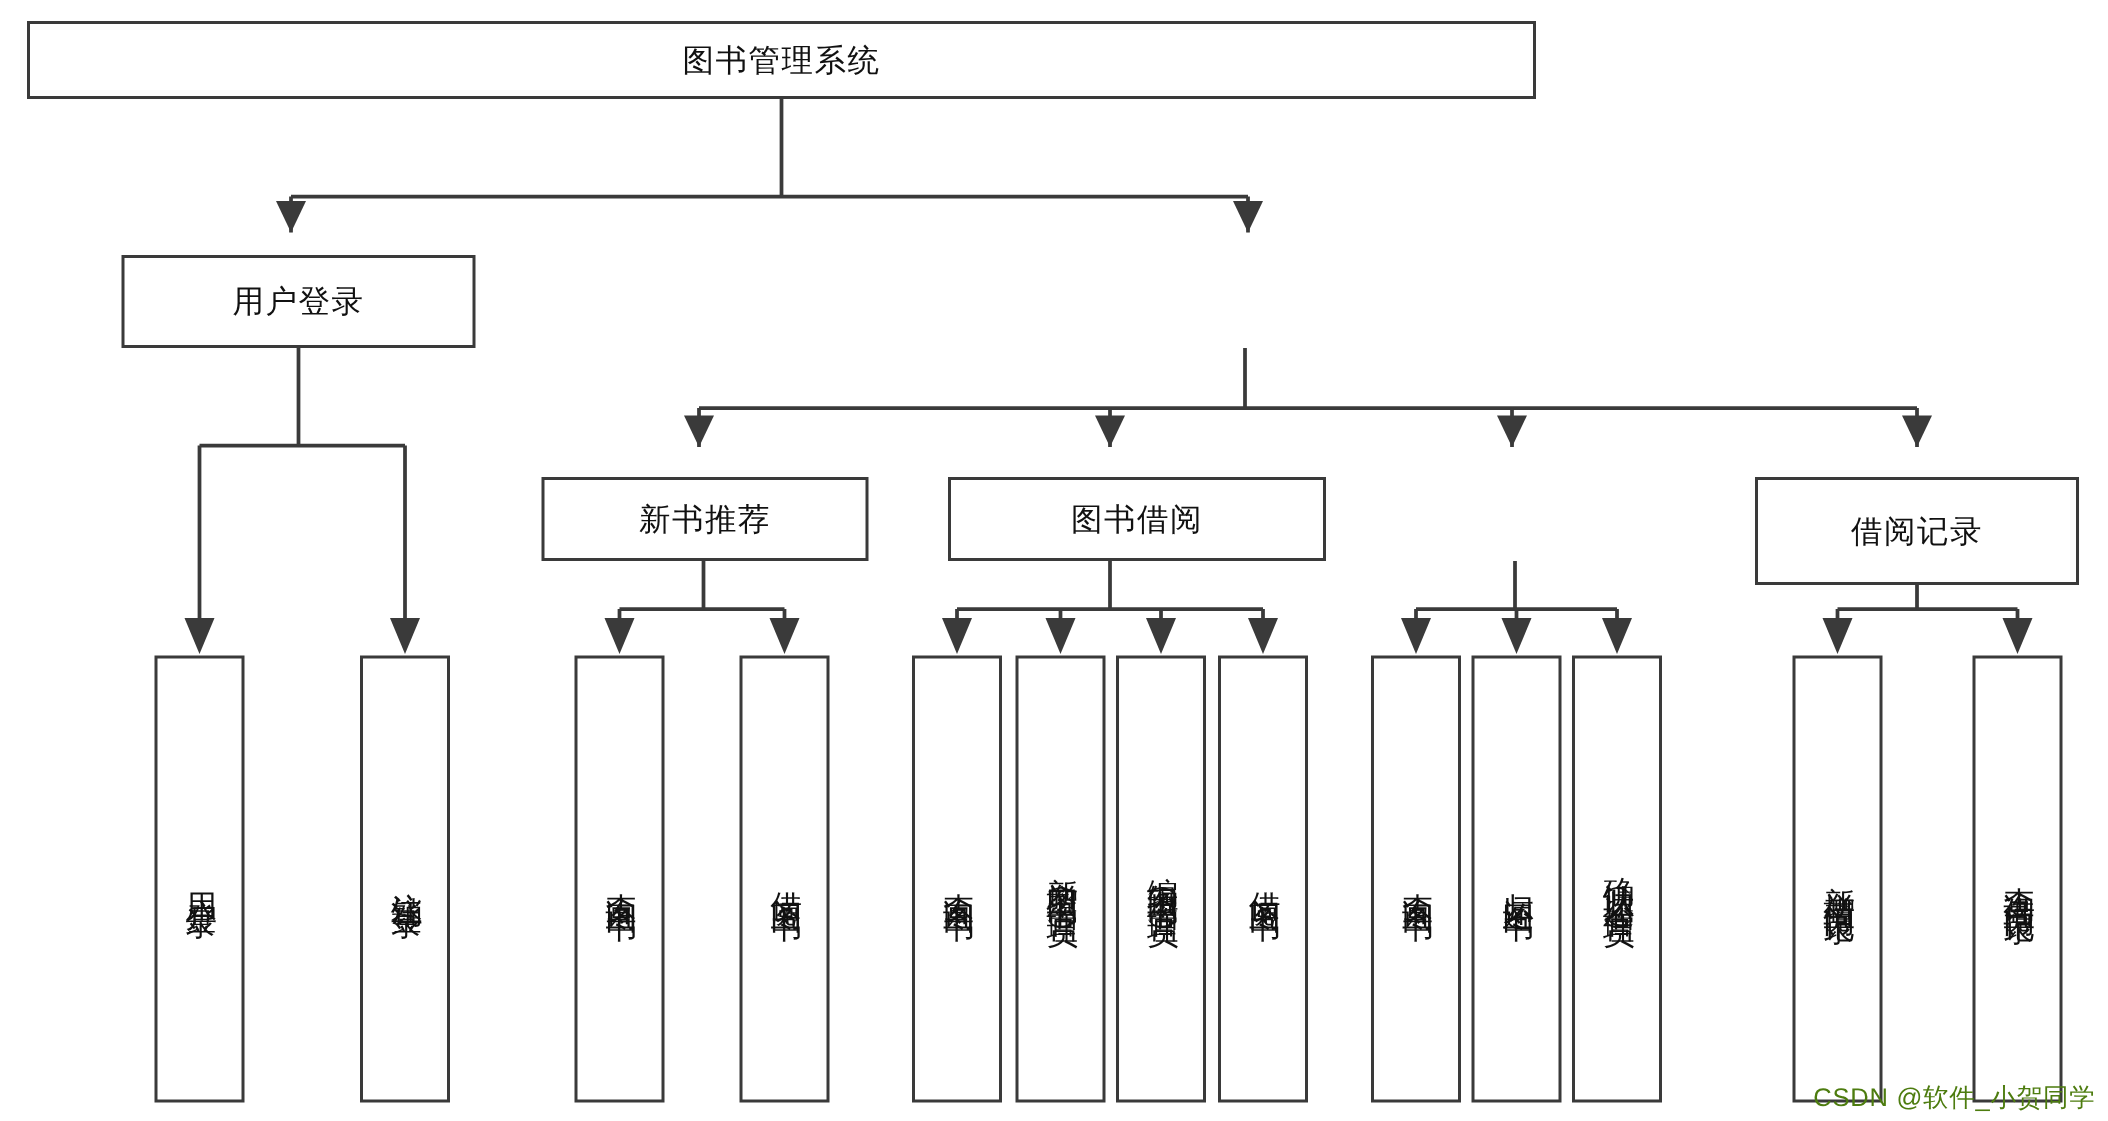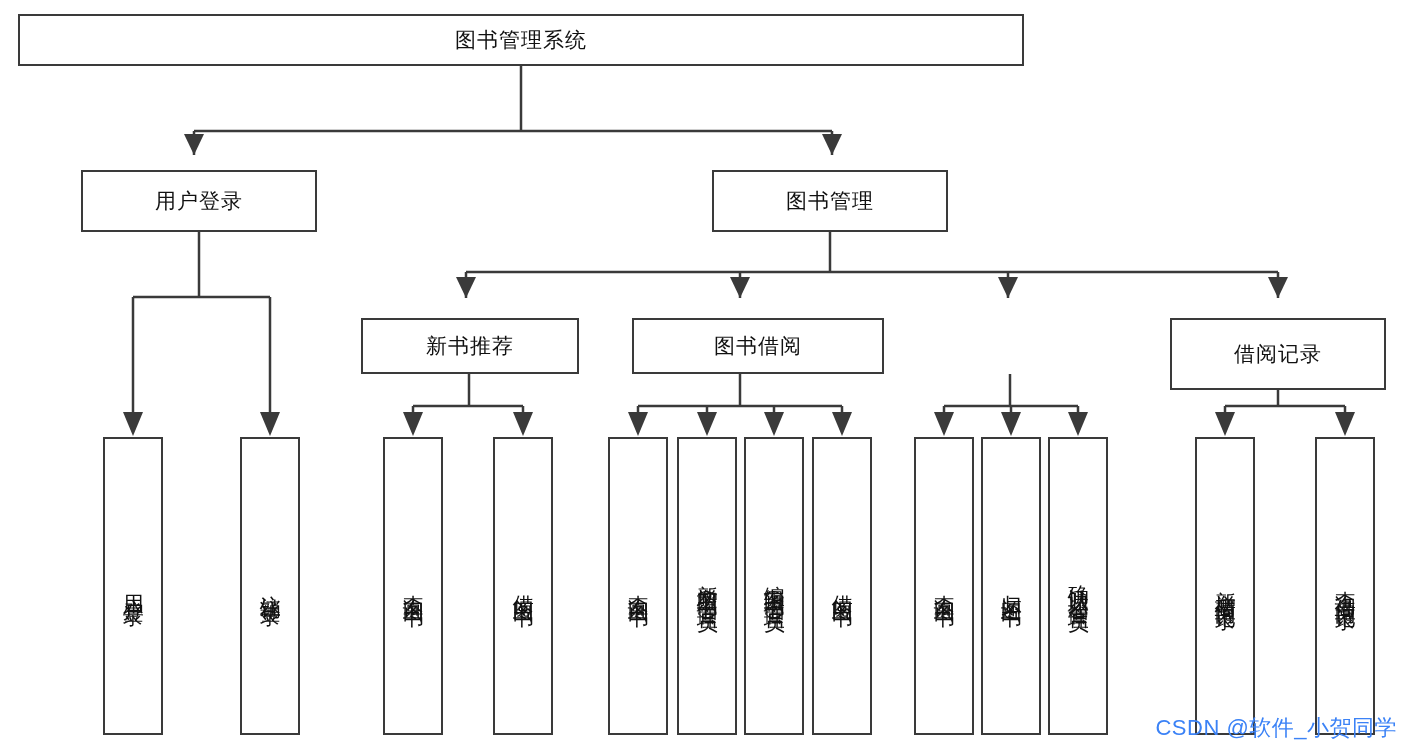--- a/index.html
+++ b/index.html
@@ -53,22 +53,22 @@
     left: 0;
     top: 0;
     width: 1405px;
     height: 747px;
     pointer-events: none;
   }
   #watermark {
     position: absolute;
     right: 8px;
     bottom: 4px;
-    font-size: 22px;
-    color: #3b82f6;
+    font-size: 17px;
+    color: #4d7c0f;
     white-space: nowrap;
     letter-spacing: 0.5px;
   }
 </style>
 </head>
 <body>
 
 <div id="canvas">
 
   <svg id="edges" viewBox="0 0 1405 747">
@@ -145,23 +145,20 @@
     </g>
   </svg>
 
   <div class="node horiz" style="left:18px; top:14px; width:1006px; height:52px;font-family:Liberation Serif, serif;">
     <span>图书管理系统</span>
   </div>
 
   <div class="node horiz" style="left:81px; top:170px; width:236px; height:62px;">
     <span>用户登录</span>
   </div>
-  <div class="node horiz" style="left:712px; top:170px; width:236px; height:62px;">
-    <span>图书管理</span>
-  </div>
 
   <div class="node horiz" style="left:361px; top:318px; width:218px; height:56px;">
     <span>新书推荐</span>
   </div>
   <div class="node horiz" style="left:632px; top:318px; width:252px; height:56px;">
     <span>图书借阅</span>
   </div>
   <div class="node horiz" style="left:1170px; top:318px; width:216px; height:72px;">
     <span>借阅记录</span>
   </div>

